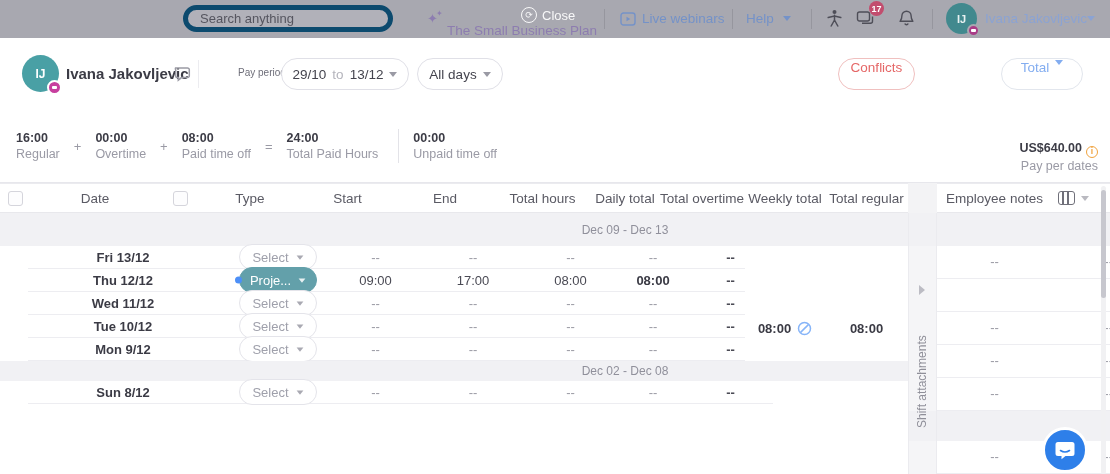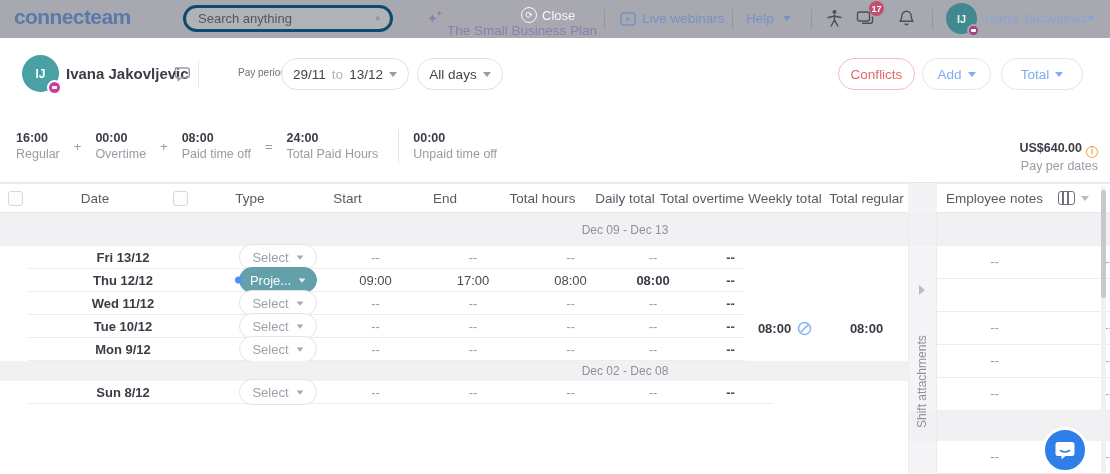--- a/index.html
+++ b/index.html
@@ -2,21 +2,21 @@
 <html><head>
 <meta charset="utf-8">
 <style>
   html,body{margin:0;padding:0;background:#fff;}
   .stage{position:relative;width:1110px;height:474px;overflow:hidden;background:#fff;
          font-family:"Liberation Sans",sans-serif;-webkit-font-smoothing:antialiased;}
 
   
   .topbar{position:absolute;left:0;top:0;width:1110px;height:38px;background:#a8a8b0;border-bottom:1px solid #9999a1;}
   .tb-logo{position:absolute;left:14px;top:5px;font-size:21px;font-weight:bold;color:#5b79a8;letter-spacing:-0.6px;}
-  .tb-search{position:absolute;left:183px;top:5px;width:210px;height:27px;background:#b1b1b9;border:3px solid #0c4a6e;
+  .tb-search{position:absolute;left:183px;top:5px;width:210px;height:27px;background:#b1b1b9;border:5px solid #0c4a6e;
              border-radius:15px;display:flex;align-items:center;padding:0 10px;box-sizing:border-box;}
   .tb-search input{flex:1;border:none;outline:none;background:transparent;font-size:13px;color:#45454f;font-family:"Liberation Sans",sans-serif;}
   .tb-search input::placeholder{color:#55555f;opacity:1;}
   .tb-div{position:absolute;top:9px;width:1px;height:20px;background:#96969e;}
   .tb-sparkle{position:absolute;left:427px;top:9px;color:#8d7db0;font-size:13px;}
   .tb-sparkle .sp2{font-size:8px;vertical-align:7px;margin-left:-2px;}
   .tb-plan{position:absolute;left:447px;top:11px;color:#8d7db0;font-size:13.5px;white-space:nowrap;margin-top:12px;}
   .tb-overlay{position:absolute;left:521px;top:7px;display:flex;align-items:center;gap:5px;color:rgba(255,255,255,.92);font-size:13px;}
   .ov-circle{width:16px;height:16px;border:1.5px solid rgba(255,255,255,.92);border-radius:50%;box-sizing:border-box;
              display:flex;align-items:center;justify-content:center;font-size:9px;line-height:1;}
@@ -39,21 +39,21 @@
                   border:2px solid #fff;box-sizing:border-box;display:flex;align-items:center;justify-content:center;}
   .u-name{position:absolute;left:66px;top:27px;font-size:15px;font-weight:bold;color:#3c3c46;}
   .u-chaticon{position:absolute;left:172px;top:27px;color:#9a9aa4;}
   .u-div{position:absolute;left:198px;top:22px;width:1px;height:28px;background:#ececf0;}
   .u-paylabel{position:absolute;left:212px;top:29px;font-size:10px;color:#6e6e79;margin-left:26px;}
   .pill{position:absolute;top:20px;height:32px;border:1px solid #e0e0e7;border-radius:17px;background:#fff;box-sizing:border-box;
         display:flex;align-items:center;justify-content:center;gap:6px;font-size:13.5px;color:#44444e;cursor:pointer;}
   .pill .dim{color:#b4b4bc;}
   .pill .chev{color:#9a9aa4;}
   .btn{position:absolute;top:20px;height:32px;border-radius:17px;background:#fff;box-sizing:border-box;
-       display:flex;align-items:center;justify-content:center;gap:6px;font-size:13.5px;cursor:pointer;}
+       display:flex;align-items:flex-start;justify-content:center;gap:6px;font-size:13.5px;cursor:pointer;}
   .btn-conflicts{left:838px;width:77px;border:1px solid #f0c0bf;color:#e56767;}
   .btn-add{left:922px;width:69px;border:1px solid #e2e6ed;color:#83adf0;}
   .btn-export{left:1001px;width:82px;border:1px solid #e2e6ed;color:#83adf0;}
 
   
   .summarybar{position:absolute;left:0;top:110px;width:1110px;height:73px;border-bottom:1px solid #e7e7ec;background:#fff;
               display:flex;align-items:center;padding-left:16px;box-sizing:border-box;}
   .sum-item{font-size:12.5px;margin-right:14px;line-height:1.3;}
   .sum-val{font-weight:bold;color:#3c3c46;}
   .sum-lab{color:#9a9aa5;}
@@ -128,21 +128,20 @@
   
   .chatfab{position:absolute;left:1042px;top:427px;width:46px;height:46px;border-radius:50%;background:#2e7fe9;
            border:3px solid #fff;box-sizing:border-box;display:flex;align-items:center;justify-content:center;cursor:pointer;}
 </style>
 </head>
 <body>
 
 <div class="stage">
 
   <header class="topbar">
-    <div class="tb-logo">connecteam</div>
 
     <div class="tb-search">
       <input type="text" placeholder="Search anything" style="">
       <svg width="15" height="15" viewBox="0 0 15 15" fill="none" stroke="#55555f" stroke-width="1.6">
         <circle cx="6.3" cy="6.3" r="4.6"></circle>
           <line x1="9.8" y1="9.8" x2="13.6" y2="13.6"></line>
       </svg>
     </div>
 
     <span class="tb-sparkle">✦<span class="sp2">✦</span></span>
@@ -201,37 +200,33 @@
         </span>
     </div>
     <span class="u-name">Ivana Jakovljevic</span>
     <svg class="u-chaticon" width="19" height="17" viewBox="0 0 19 17" fill="none" stroke="#9a9aa4" stroke-width="1.5">
       <path d="M2 2.5 h12 a1.8 1.8 0 0 1 1.8 1.8 v6 a1.8 1.8 0 0 1-1.8 1.8 H8 l-3.2 2.6 v-2.6 H4 a1.8 1.8 0 0 1-1.8-1.8 v-6 A1.8 1.8 0 0 1 2 2.5 Z" transform="translate(1.5 .5)"></path>
     </svg>
     <div class="u-div"></div>
     <span class="u-paylabel">Pay period:</span>
 
     <div class="pill" style="left:281px;width:128px">
-      <span>29/11</span>
+      <span>29/10</span>
       <span class="dim">to</span>
       <span>13/12</span>
       <span class="chev"></span>
     </div>
 
     <div class="pill" style="left:417px;width:86px">
       <span>All days</span>
       <span class="chev"></span>
     </div>
 
     <button class="btn btn-conflicts">
       <span>Conflicts</span>
-    </button>
-    <button class="btn btn-add">
-      <span>Add</span>
-      <span class="chev"></span>
     </button>
     <button class="btn btn-export">
       <span>Total</span>
       <span class="chev"></span>
     </button>
   </section>
 
   <section class="summarybar">
     <div class="sum-item">
       <div class="sum-val">16:00</div>

